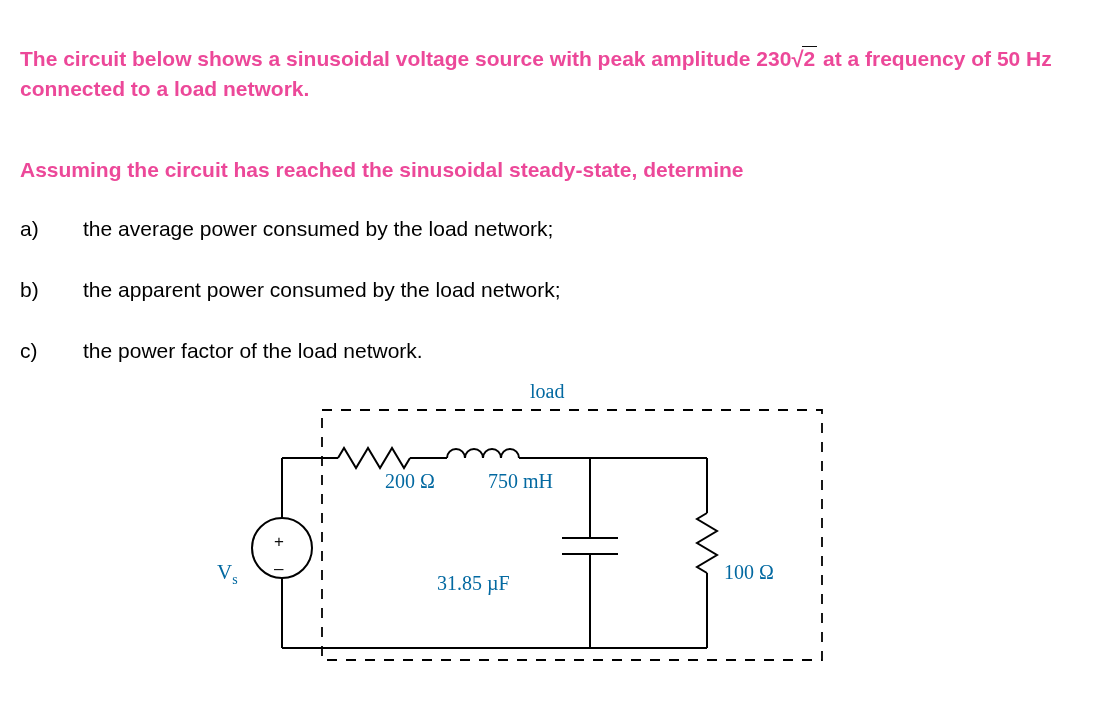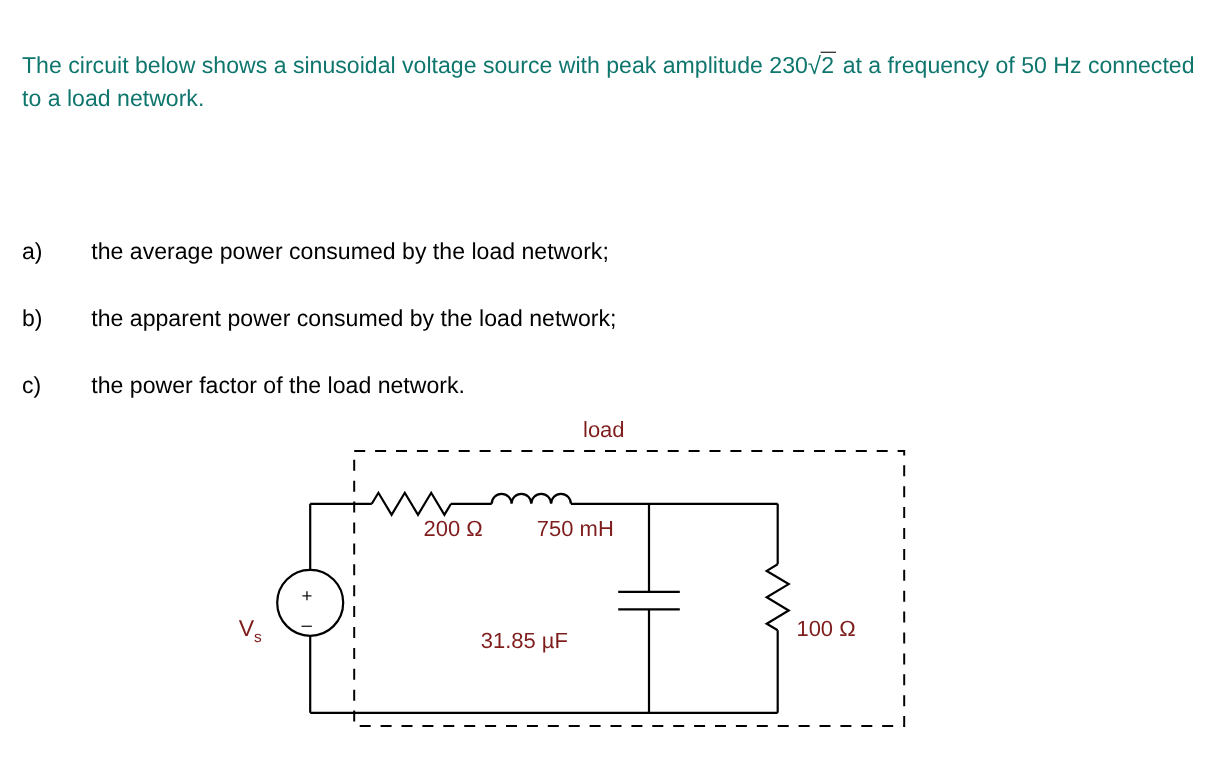--- a/index.html
+++ b/index.html
@@ -17,21 +17,22 @@
   }
   .page {
     position: relative;
     width: 1117px;
     height: 708px;
   }
   .q-text {
     position: absolute;
     font-size: 21px;
     line-height: 30px;
-    color: #0f766e;
+    color: #ec4899;
+    font-weight: bold;
   }
   #intro {
     left: 20px;
     top: 44px;
     width: 1070px;
   }
   .sqrt-expr {
     white-space: nowrap;
     display: inline-block;
   }
@@ -74,22 +75,23 @@
     top: 378px;
     width: 650px;
     height: 310px;
   }
   #figure svg {
     display: block;
   }
   .fig-label {
     position: absolute;
     font-size: 20px;
-    color: #7f1d1d;
+    color: #0369a1;
     white-space: nowrap;
+    font-family: Liberation Serif, serif;
   }
   #lbl-load { left: 320px; top: 2px; font-size: 20px; }
   #lbl-r200 { left: 129px; top: 92px; margin-left: 46px; }
   #lbl-l750 { left: 245px; top: 92px; margin-left: 33px; }
   #lbl-c    { left: 227px; top: 194px; }
   #lbl-r100 { left: 495px; top: 183px; margin-left: 19px; }
   #lbl-vs   { left: 7px;  top: 182px; font-size: 21px; }
   #lbl-vs sub { font-size: 14px; }
   .src-sign {
     position: absolute;
@@ -103,20 +105,21 @@
 <body>
 
 <div class="page">
 
   <div class="q-text" id="intro">
     <span>The circuit below shows a sinusoidal voltage source with peak amplitude</span>
     <span class="sqrt-expr"><span>230</span><span class="radical-glyph">√</span><span class="radicand">2</span></span>
     <span>at a frequency of 50 Hz connected to a load network.</span>
   </div>
 
+  <div class="q-text" id="assume">Assuming the circuit has reached the sinusoidal steady-state, determine</div>
 
   <div class="list-marker" id="m-a">a)</div>
   <div class="list-body" id="t-a">the average power consumed by the load network;</div>
 
   <div class="list-marker" id="m-b">b)</div>
   <div class="list-body" id="t-b">the apparent power consumed by the load network;</div>
 
   <div class="list-marker" id="m-c">c)</div>
   <div class="list-body" id="t-c">the power factor of the load network.</div>
 

